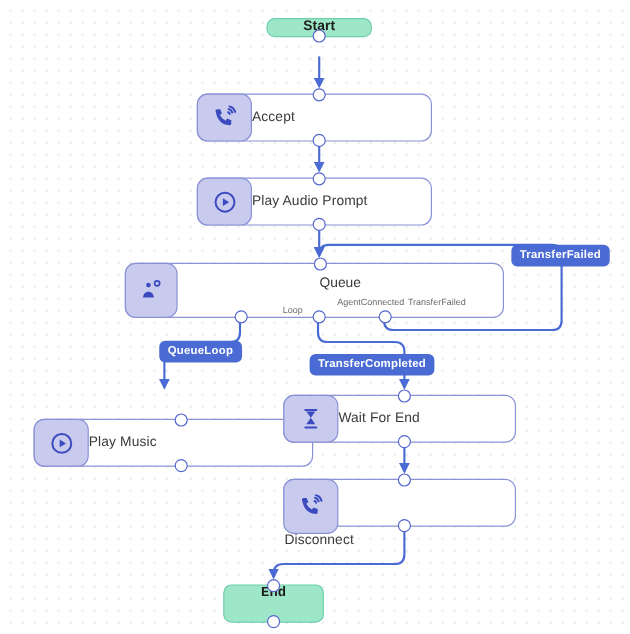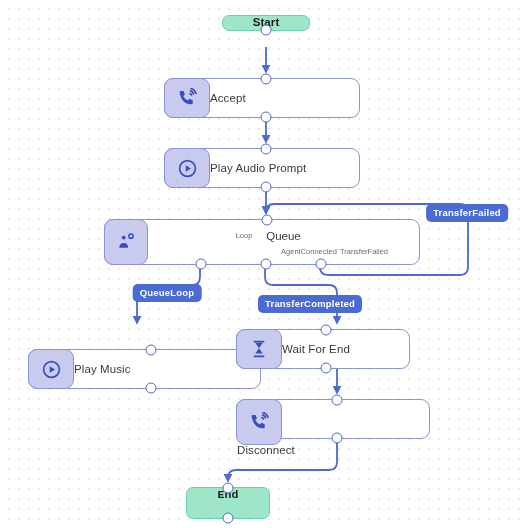--- a/index.html
+++ b/index.html
@@ -190,21 +190,21 @@
     <div class="node-icon" style="width:42px; flex:0 0 42px;">
       <svg class="icon-svg" width="22" height="22" viewBox="0 0 24 24" fill="none" stroke="currentColor" stroke-width="1.6">
         <circle cx="9.5" cy="7.2" r="2.1" fill="currentColor" stroke="none"></circle>
         <path d="M4.6 18.4c0-3 2.2-5.2 4.9-5.2s4.9 2.2 4.9 5.2z" fill="currentColor" stroke="none"></path>
         <circle cx="17.4" cy="5.6" r="2.3"></circle>
       </svg>
     </div>
     <div class="node-body">
       <span class="queue-title">Queue</span>
 
-      <span class="port-caption" style="left:96px; top:11px;">Loop</span>
+      <span class="port-caption" style="left:96px; top:34px;">Loop</span>
       <span class="port-caption" style="left:161px; top:27px;">AgentConnected</span>
       <span class="port-caption" style="left:216px; top:27px;">TransferFailed</span>
     </div>
 
     <div class="port" style="left:162px; top:0;"></div>
     <div class="port" style="left:96px; top:100%;"></div>
     <div class="port" style="left:161px; top:100%;"></div>
     <div class="port" style="left:216px; top:100%;"></div>
   </div>
 
@@ -215,21 +215,21 @@
         <path d="M10 8.3l6 3.7-6 3.7z" fill="currentColor" stroke="none"></path>
       </svg>
     </div>
     <div class="node-body">
       <span class="node-label">Play Music</span>
     </div>
     <div class="port" style="left:53%; top:0;"></div>
     <div class="port" style="left:53%; top:100%;"></div>
   </div>
 
-  <div class="node" style="left:236px; top:329px; width:174px; height:40px;">
+  <div class="node" style="left:236px; top:329px; width:194px; height:40px;">
     <div class="node-icon">
       <svg class="icon-svg" width="20" height="20" viewBox="0 0 24 24" fill="none" stroke="currentColor" stroke-width="2" stroke-linecap="round">
         <path d="M6.5 3.2h11"></path>
         <path d="M6.5 20.8h11"></path>
         <path d="M7.5 4.6h9l-4.5 6.4 4.5 6.4h-9l4.5-6.4z" fill="currentColor" stroke="none"></path>
       </svg>
     </div>
     <div class="node-body">
       <span class="node-label">Wait For End</span>
     </div>

